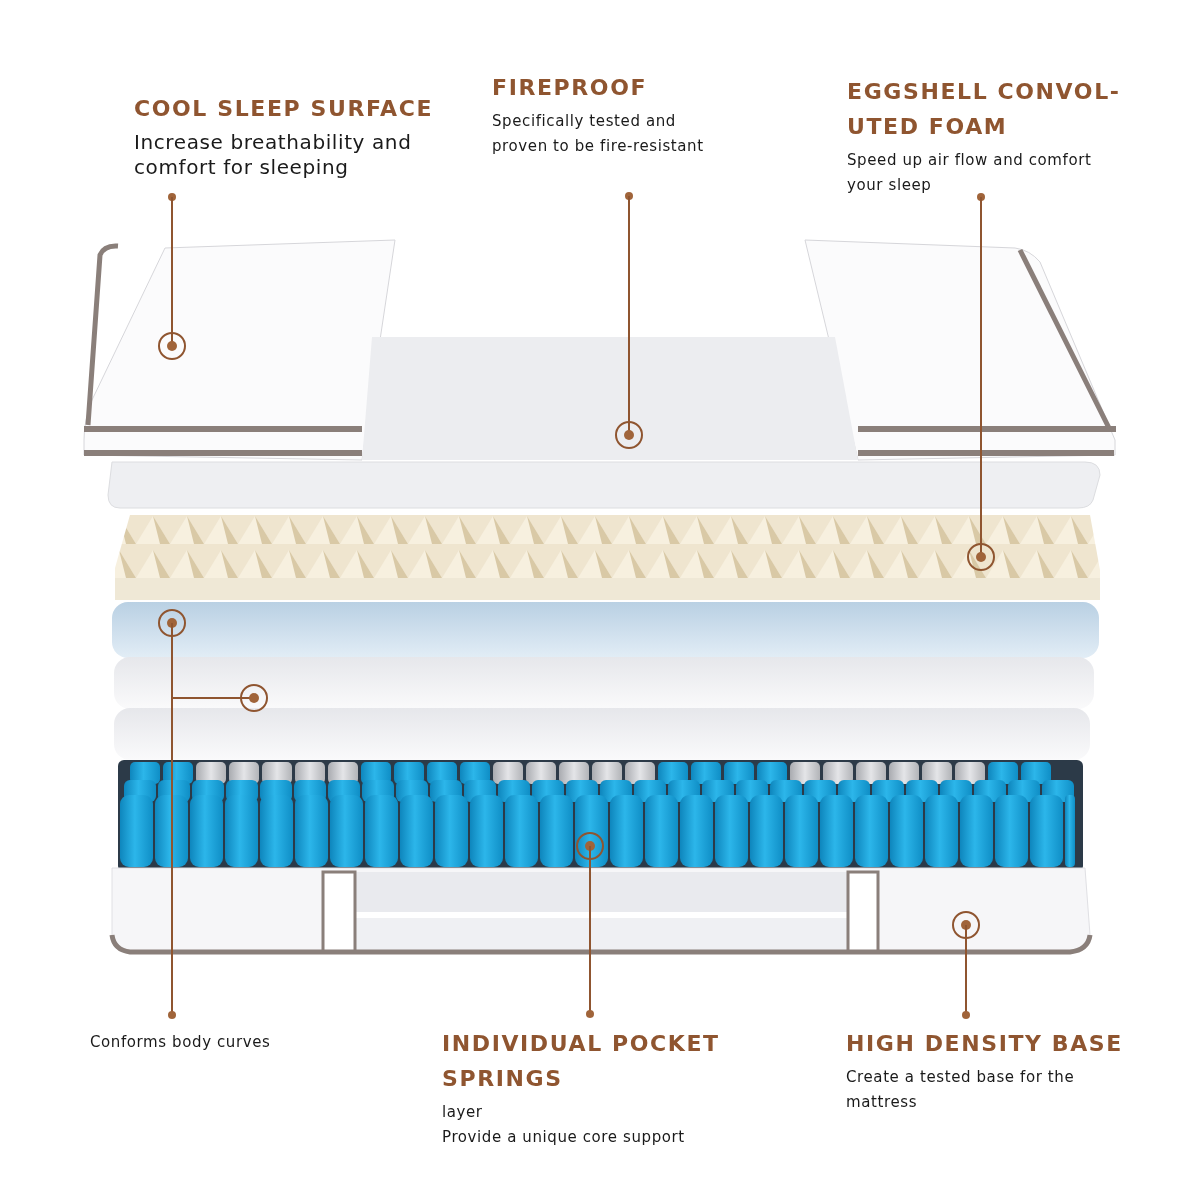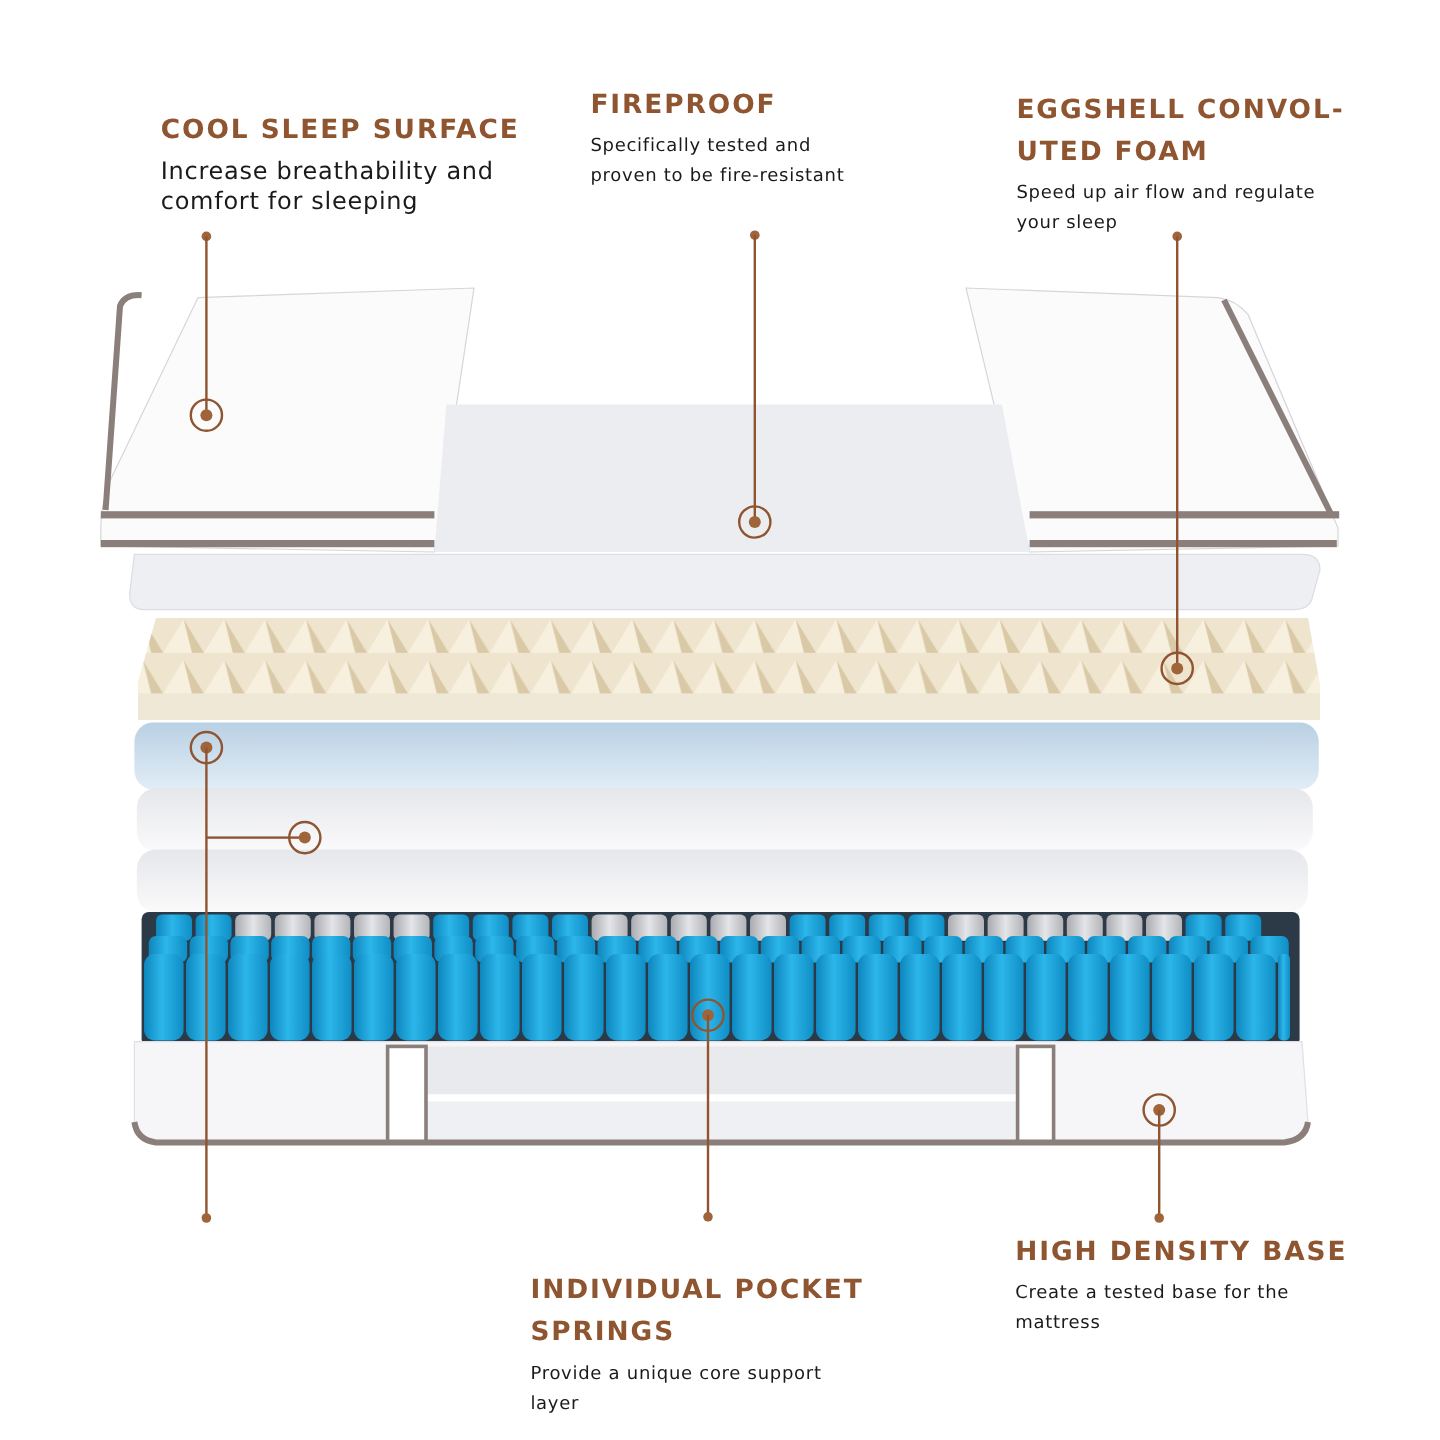--- a/index.html
+++ b/index.html
@@ -226,38 +226,39 @@
     <div>proven to be fire-resistant</div>
   </div>
 </div>
 
 <div class="callout" style="left:847px;top:74px;width:320px;">
   <div class="title">
     <div>EGGSHELL CONVOL-</div>
     <div>UTED FOAM</div>
   </div>
   <div class="desc" style="font-size:15px;">
-    <div>Speed up air flow and regulate</div>
+    <div>Speed up air flow and comfort</div>
     <div>your sleep</div>
   </div>
 </div>
 
 <div class="callout" style="left:90px;top:1026px;width:320px;">
   <div class="desc" style="font-size:15px;">
-  </div>
-</div>
-
-<div class="callout" style="left:442px;top:1026px;width:340px;margin-top:32px;">
+    <div>Conforms body curves</div>
+  </div>
+</div>
+
+<div class="callout" style="left:442px;top:1026px;width:340px;">
   <div class="title">
     <div>INDIVIDUAL POCKET</div>
     <div>SPRINGS</div>
   </div>
   <div class="desc" style="font-size:15px;">
+    <div>layer</div>
     <div>Provide a unique core support</div>
-    <div>layer</div>
   </div>
 </div>
 
 <div class="callout" style="left:846px;top:1026px;width:320px;">
   <div class="title">
     <div>HIGH DENSITY BASE</div>
   </div>
   <div class="desc" style="font-size:15px;">
     <div>Create a tested base for the</div>
     <div>mattress</div>

